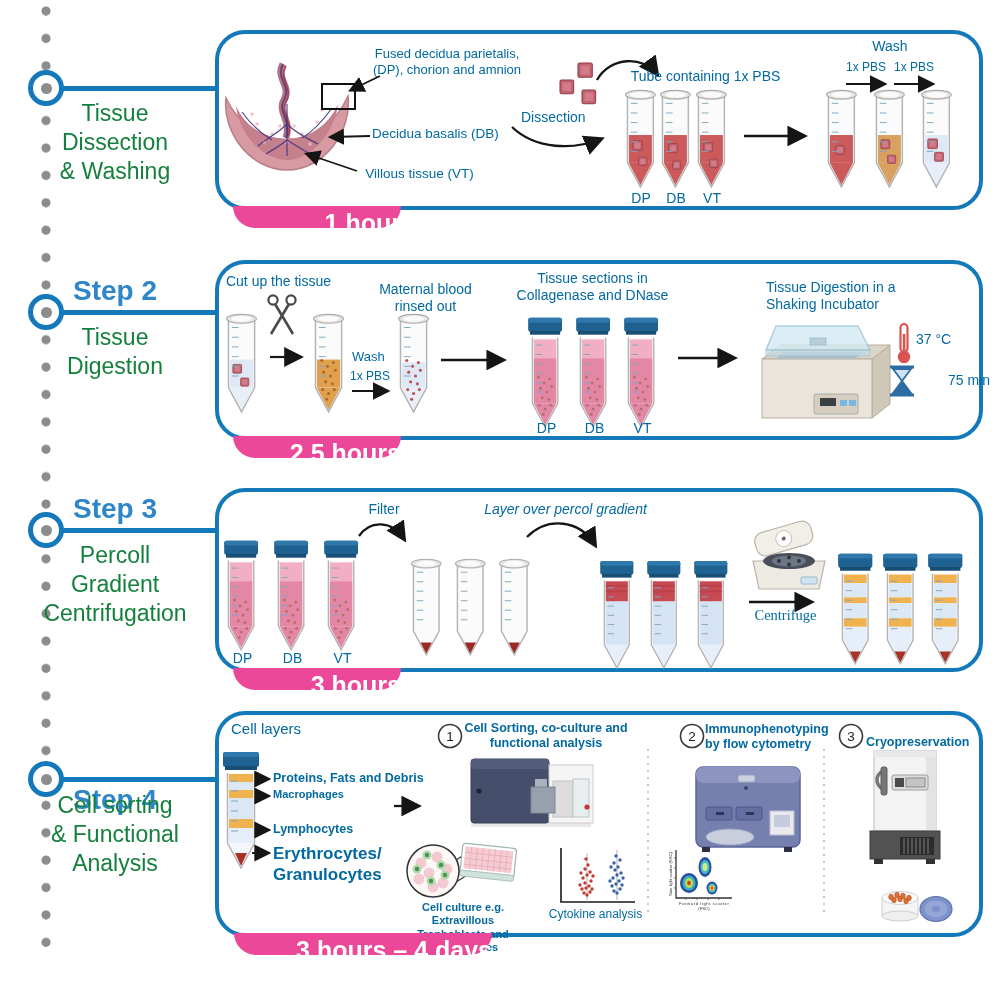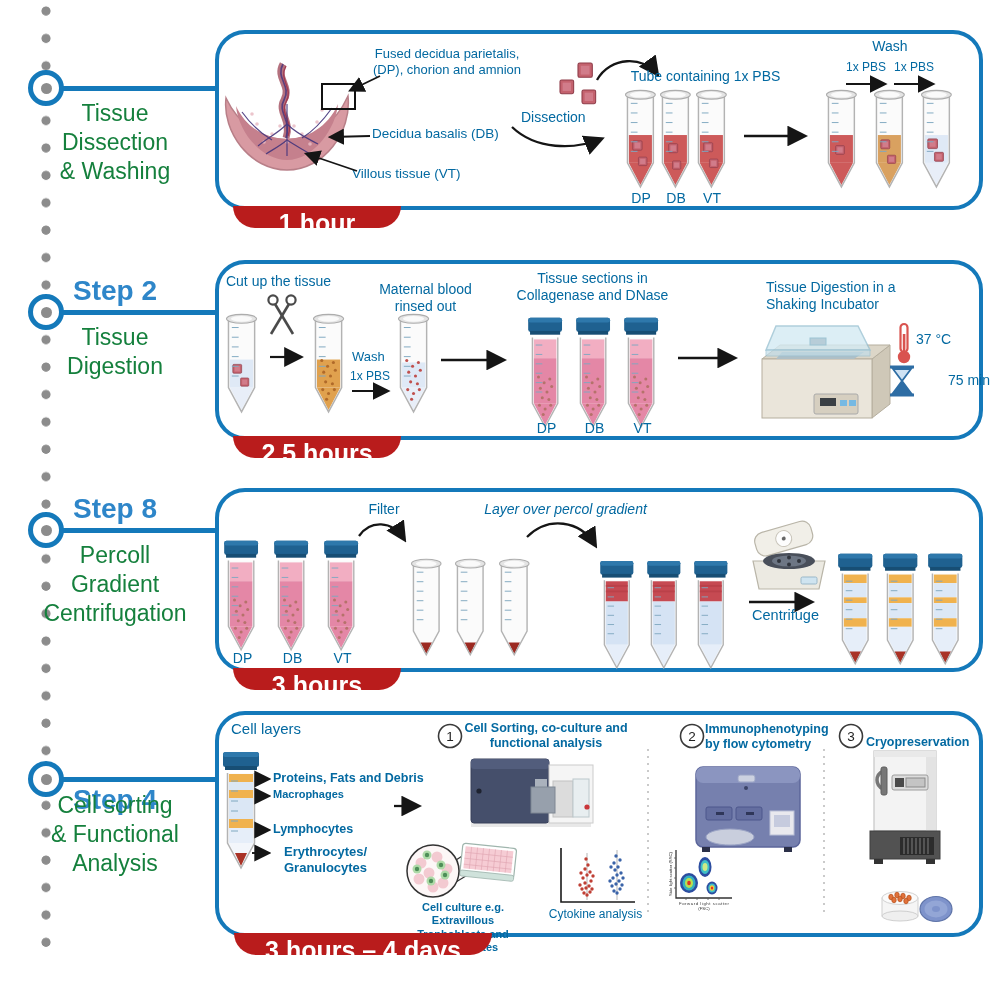--- a/index.html
+++ b/index.html
@@ -12,22 +12,22 @@
         background-size:12px 27.4px;background-repeat:repeat-y;}
   .ring{position:absolute;width:36px;height:36px;border:5px solid #1479ba;border-radius:50%;
         box-sizing:border-box;background:#fff;}
   .ring::after{content:"";position:absolute;left:50%;top:50%;width:11px;height:11px;margin:-5.5px 0 0 -5.5px;
         background:#8c8c8c;border-radius:50%;}
   .cline{position:absolute;height:5px;background:#1479ba;}
   .steplabel{position:absolute;left:20px;width:190px;text-align:center;font-size:28px;font-weight:bold;color:#2e86c9;}
   .steptitle{position:absolute;left:14px;width:202px;text-align:center;font-size:23px;color:#15803d;white-space:pre-line;line-height:1.27;}
   .panel{position:absolute;left:215px;width:768px;box-sizing:border-box;border:4px solid #1479ba;
          border-radius:30px;background:#fff;}
-  .badge{position:absolute;height:22px;line-height:34px;background:#b91c1c;color:#fff;font-weight:bold;
-         font-size:25px;text-align:center;border-radius:0 0 22px 22px;z-index:6;}
+  .badge{position:absolute;height:22px;line-height:34px;background:#ec4899;color:#fff;font-weight:bold;
+         font-size:25px;text-align:right;border-radius:0 0 22px 22px;z-index:6;}
   svg.art{position:absolute;left:0;top:0;z-index:4;pointer-events:none;}
   .lbl13{font-size:13px;} .lbl14{font-size:14px;}
   .b{font-weight:bold;}
   .num{position:absolute;width:22px;text-align:center;font-size:13.5px;color:#222;z-index:7;}
 </style>
 </head>
 <body>
 
 <div class="stage">
 
@@ -40,21 +40,21 @@
   <div class="cline" style="left:60px;top:310px;width:159px;"></div>
   <div class="cline" style="left:60px;top:528px;width:159px;"></div>
   <div class="cline" style="left:60px;top:777px;width:159px;"></div>
 
   <div class="steptitle" style="top:99px;">Tissue
 Dissection
 &amp; Washing</div>
   <div class="steplabel" style="top:275px;">Step 2</div>
   <div class="steptitle" style="top:323px;">Tissue
 Digestion</div>
-  <div class="steplabel" style="top:493px;">Step 8</div>
+  <div class="steplabel" style="top:493px;">Step 3</div>
   <div class="steptitle" style="top:541px;">Percoll
 Gradient
 Centrifugation</div>
   <div class="steplabel" style="top:784px;">Step 4</div>
   <div class="steptitle" style="top:791px;">Cell sorting
 &amp; Functional
 Analysis</div>
 
   <div class="panel" style="top:30px;height:180px;"></div>
   <div class="panel" style="top:260px;height:180px;"></div>
@@ -682,21 +682,21 @@
     </g>
   </svg>
 
   <div class="txt lbl13 c" style="left:362px;top:46px;width:170px;">Fused decidua parietalis,
 (DP), chorion and amnion</div>
   <div class="txt lbl14 c" style="left:613px;top:38px;width:185px;z-index:5;margin-top:30px;">Tube containing 1x PBS</div>
   <div class="txt lbl14 c" style="left:845px;top:38px;width:90px;z-index:5;">Wash</div>
   <div class="txt c" style="left:841px;top:60px;width:50px;font-size:12px;z-index:5;">1x PBS</div>
   <div class="txt c" style="left:889px;top:60px;width:50px;font-size:12px;z-index:5;">1x PBS</div>
   <div class="txt" style="left:372px;top:126px;width:150px;font-size:13.5px;">Decidua basalis (DB)</div>
-  <div class="txt" style="left:352px;top:166px;width:135px;font-size:13.5px;">Villous tissue (VT)</div>
+  <div class="txt" style="left:352px;top:166px;width:135px;font-size:13.5px;text-align:center;">Villous tissue (VT)</div>
   <div class="txt lbl14" style="left:521px;top:109px;width:90px;">Dissection</div>
   <div class="txt lbl14 c" style="left:626px;top:190px;width:30px;z-index:5;">DP</div>
   <div class="txt lbl14 c" style="left:661px;top:190px;width:30px;z-index:5;">DB</div>
   <div class="txt lbl14 c" style="left:697px;top:190px;width:30px;z-index:5;">VT</div>
 
   <div class="txt lbl14 c" style="left:216px;top:273px;width:125px;z-index:5;">Cut up the tissue</div>
   <div class="txt lbl14 c" style="left:358px;top:273px;width:135px;z-index:5;margin-top:8px;">Maternal blood
 rinsed out</div>
   <div class="txt" style="left:352px;top:349px;width:45px;font-size:13px;z-index:5;">Wash</div>
   <div class="txt" style="left:350px;top:369px;width:50px;font-size:12px;z-index:5;">1x PBS</div>
@@ -708,27 +708,27 @@
   <div class="txt lbl14" style="left:766px;top:279px;width:160px;z-index:5;">Tissue Digestion in a
 Shaking Incubator</div>
   <div class="txt lbl14" style="left:916px;top:331px;width:50px;z-index:5;">37 °C</div>
   <div class="txt lbl14" style="left:948px;top:372px;width:55px;z-index:5;">75 min</div>
 
   <div class="txt lbl14 c" style="left:358px;top:501px;width:52px;z-index:5;">Filter</div>
   <div class="txt lbl14 c" style="left:468px;top:501px;width:195px;z-index:5;font-style:italic;">Layer over percol gradient</div>
   <div class="txt lbl14 c" style="left:227px;top:650px;width:31px;z-index:5;">DP</div>
   <div class="txt lbl14 c" style="left:277px;top:650px;width:31px;z-index:5;">DB</div>
   <div class="txt lbl14 c" style="left:327px;top:650px;width:31px;z-index:5;">VT</div>
-  <div class="txt c" style="left:738px;top:607px;width:95px;font-size:14.5px;z-index:5;">Centrifuge</div>
+  <div class="txt c" style="left:738px;top:607px;width:95px;font-size:14.5px;z-index:5;font-family:Liberation Serif, serif;">Centrifuge</div>
 
   <div class="txt" style="left:231px;top:720px;width:95px;font-size:15px;z-index:5;">Cell layers</div>
   <div class="txt b" style="left:273px;top:771px;width:165px;font-size:12.5px;z-index:5;">Proteins, Fats and Debris</div>
   <div class="txt b" style="left:273px;top:788px;width:150px;font-size:11px;z-index:5;">Macrophages</div>
   <div class="txt b" style="left:273px;top:822px;width:150px;font-size:12.5px;z-index:5;">Lymphocytes</div>
-  <div class="txt b" style="left:284px;top:844px;width:150px;font-size:13px;z-index:5;">Erythrocytes/
+  <div class="txt b" style="left:273px;top:844px;width:150px;font-size:17px;z-index:5;">Erythrocytes/
 Granulocytes</div>
   <div class="num" style="left:439px;top:729px;">1</div>
   <div class="num" style="left:681px;top:729px;">2</div>
   <div class="num" style="left:840px;top:729px;">3</div>
   <div class="txt b c" style="left:462px;top:721px;width:168px;font-size:12.5px;z-index:5;">Cell Sorting, co-culture and
 functional analysis</div>
   <div class="txt b" style="left:705px;top:722px;width:130px;font-size:12.5px;z-index:5;">Immunophenotyping
 by flow cytometry</div>
   <div class="txt b" style="left:866px;top:728px;width:110px;font-size:12.5px;z-index:5;margin-top:7px;">Cryopreservation</div>
   <div class="txt b c" style="left:392px;top:901px;width:142px;font-size:11px;z-index:5;">Cell culture e.g. Extravillous

